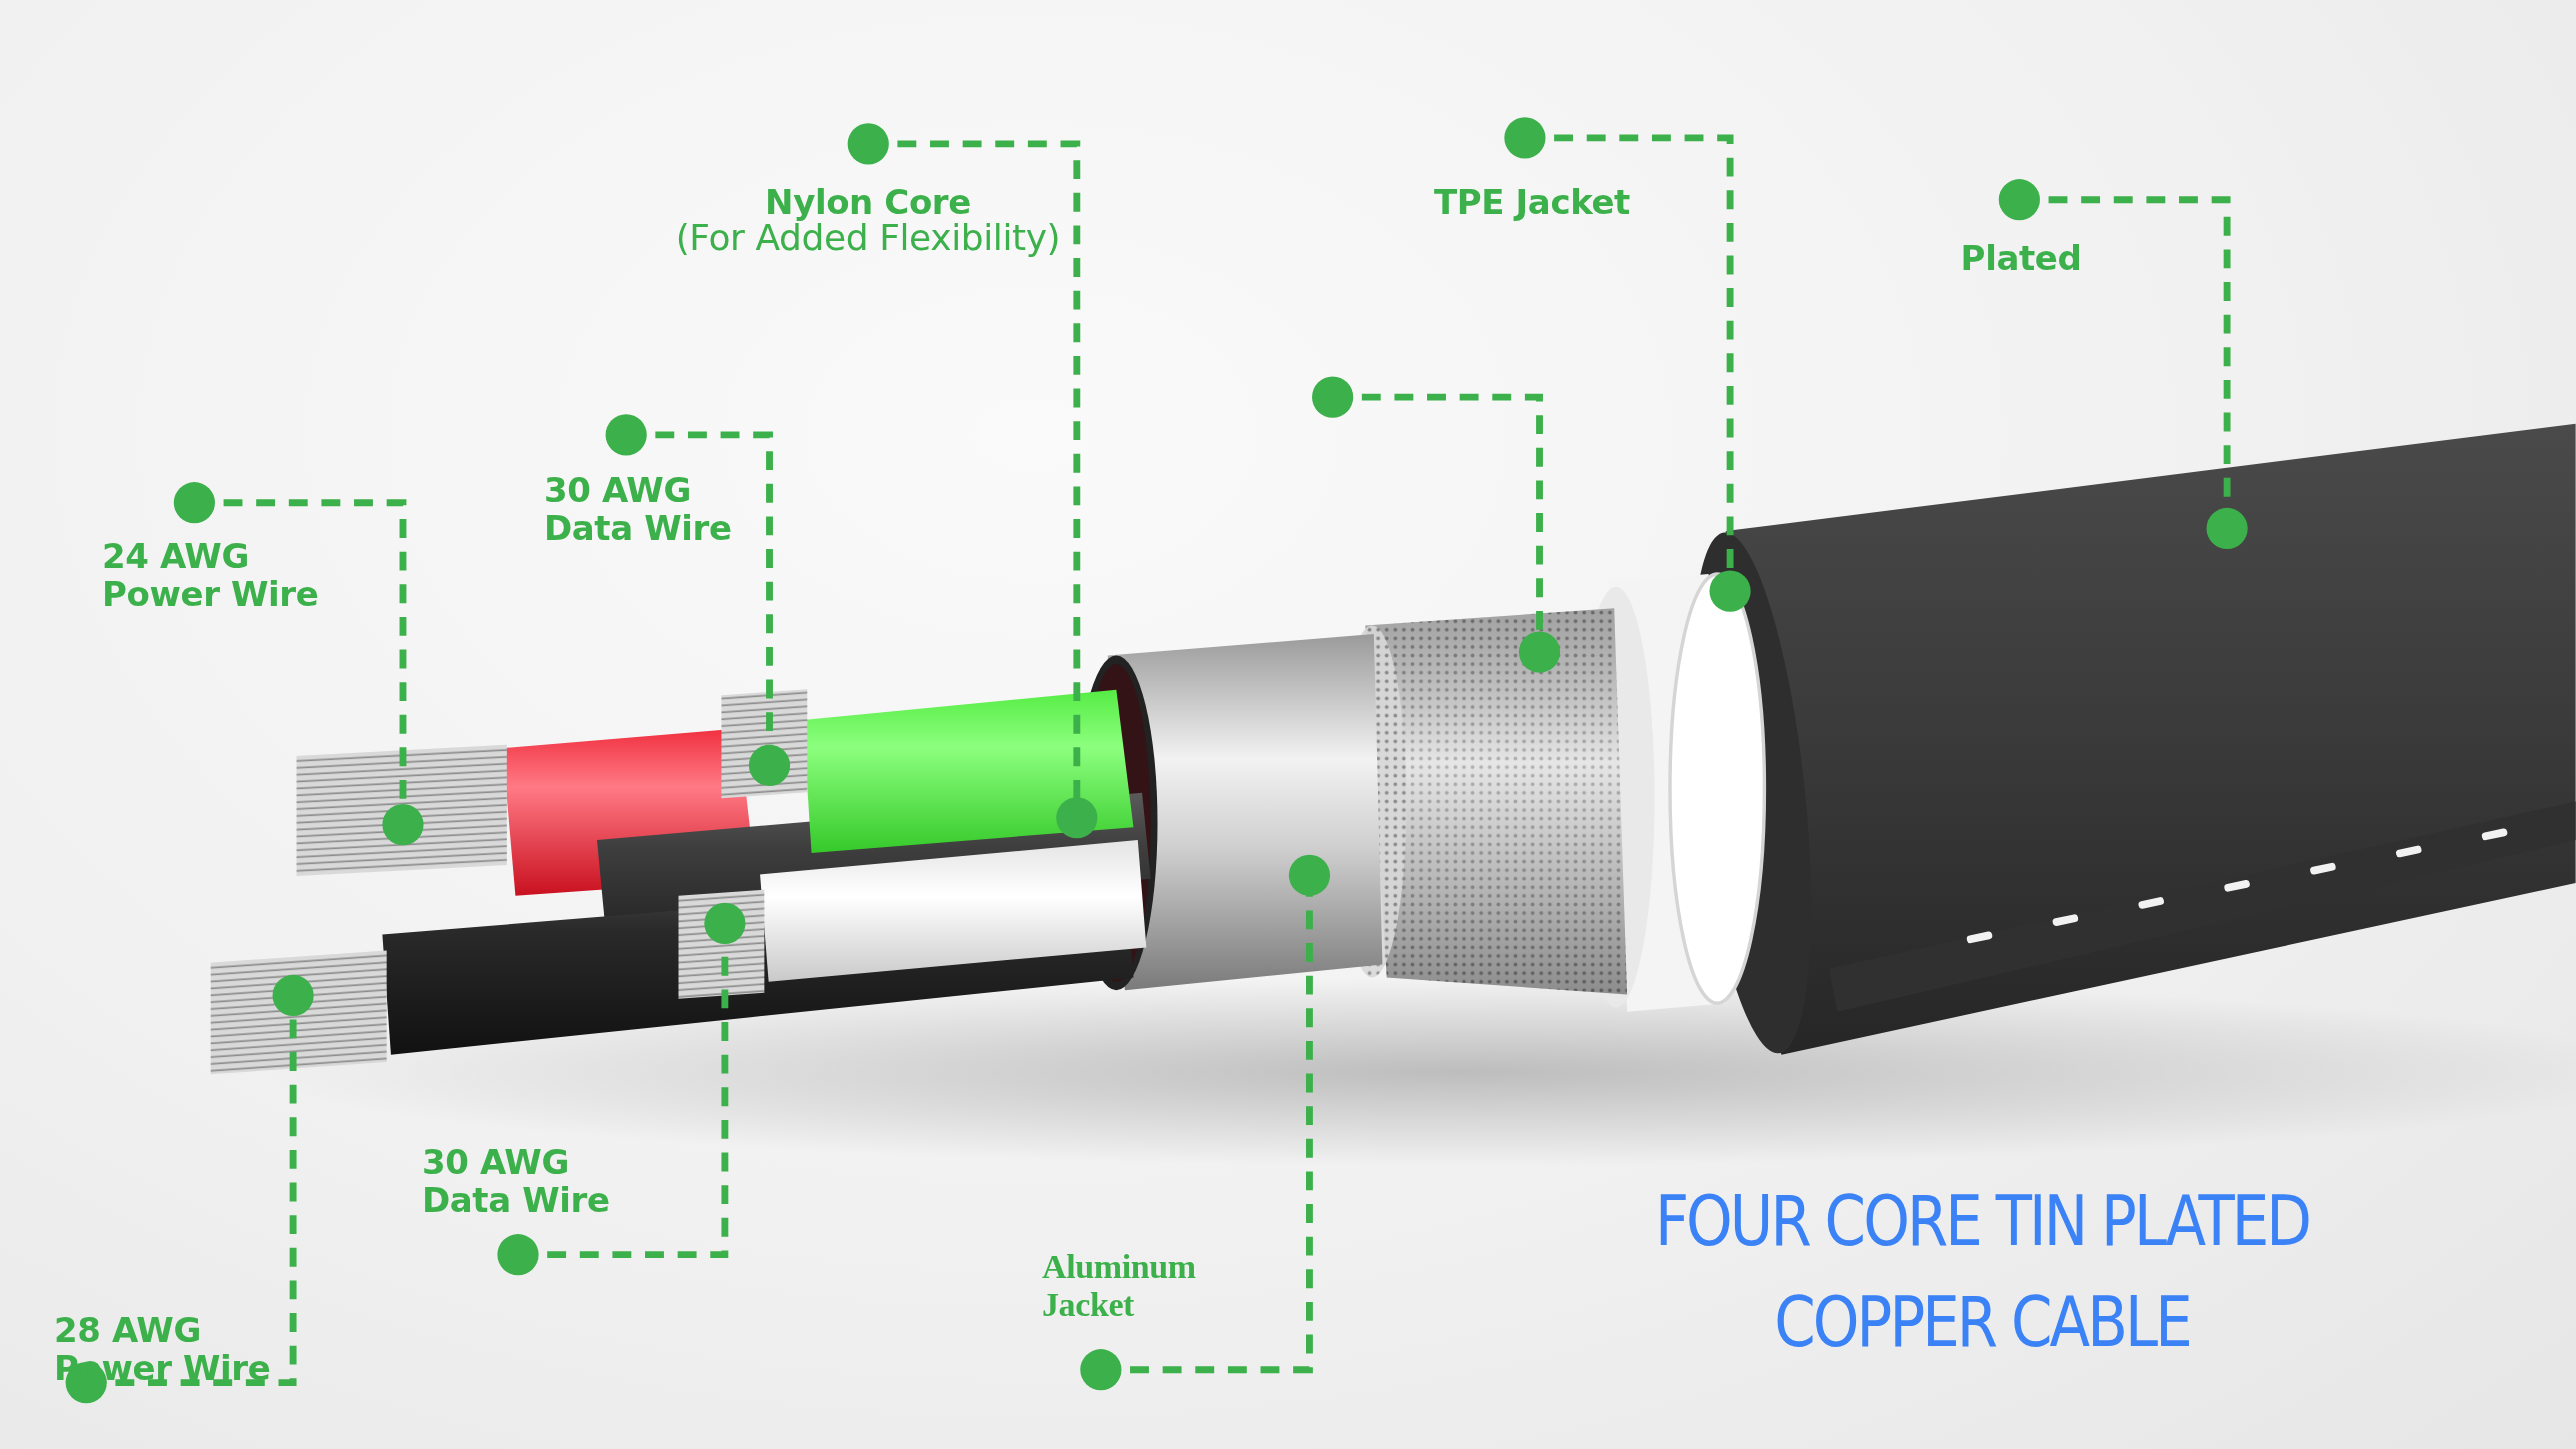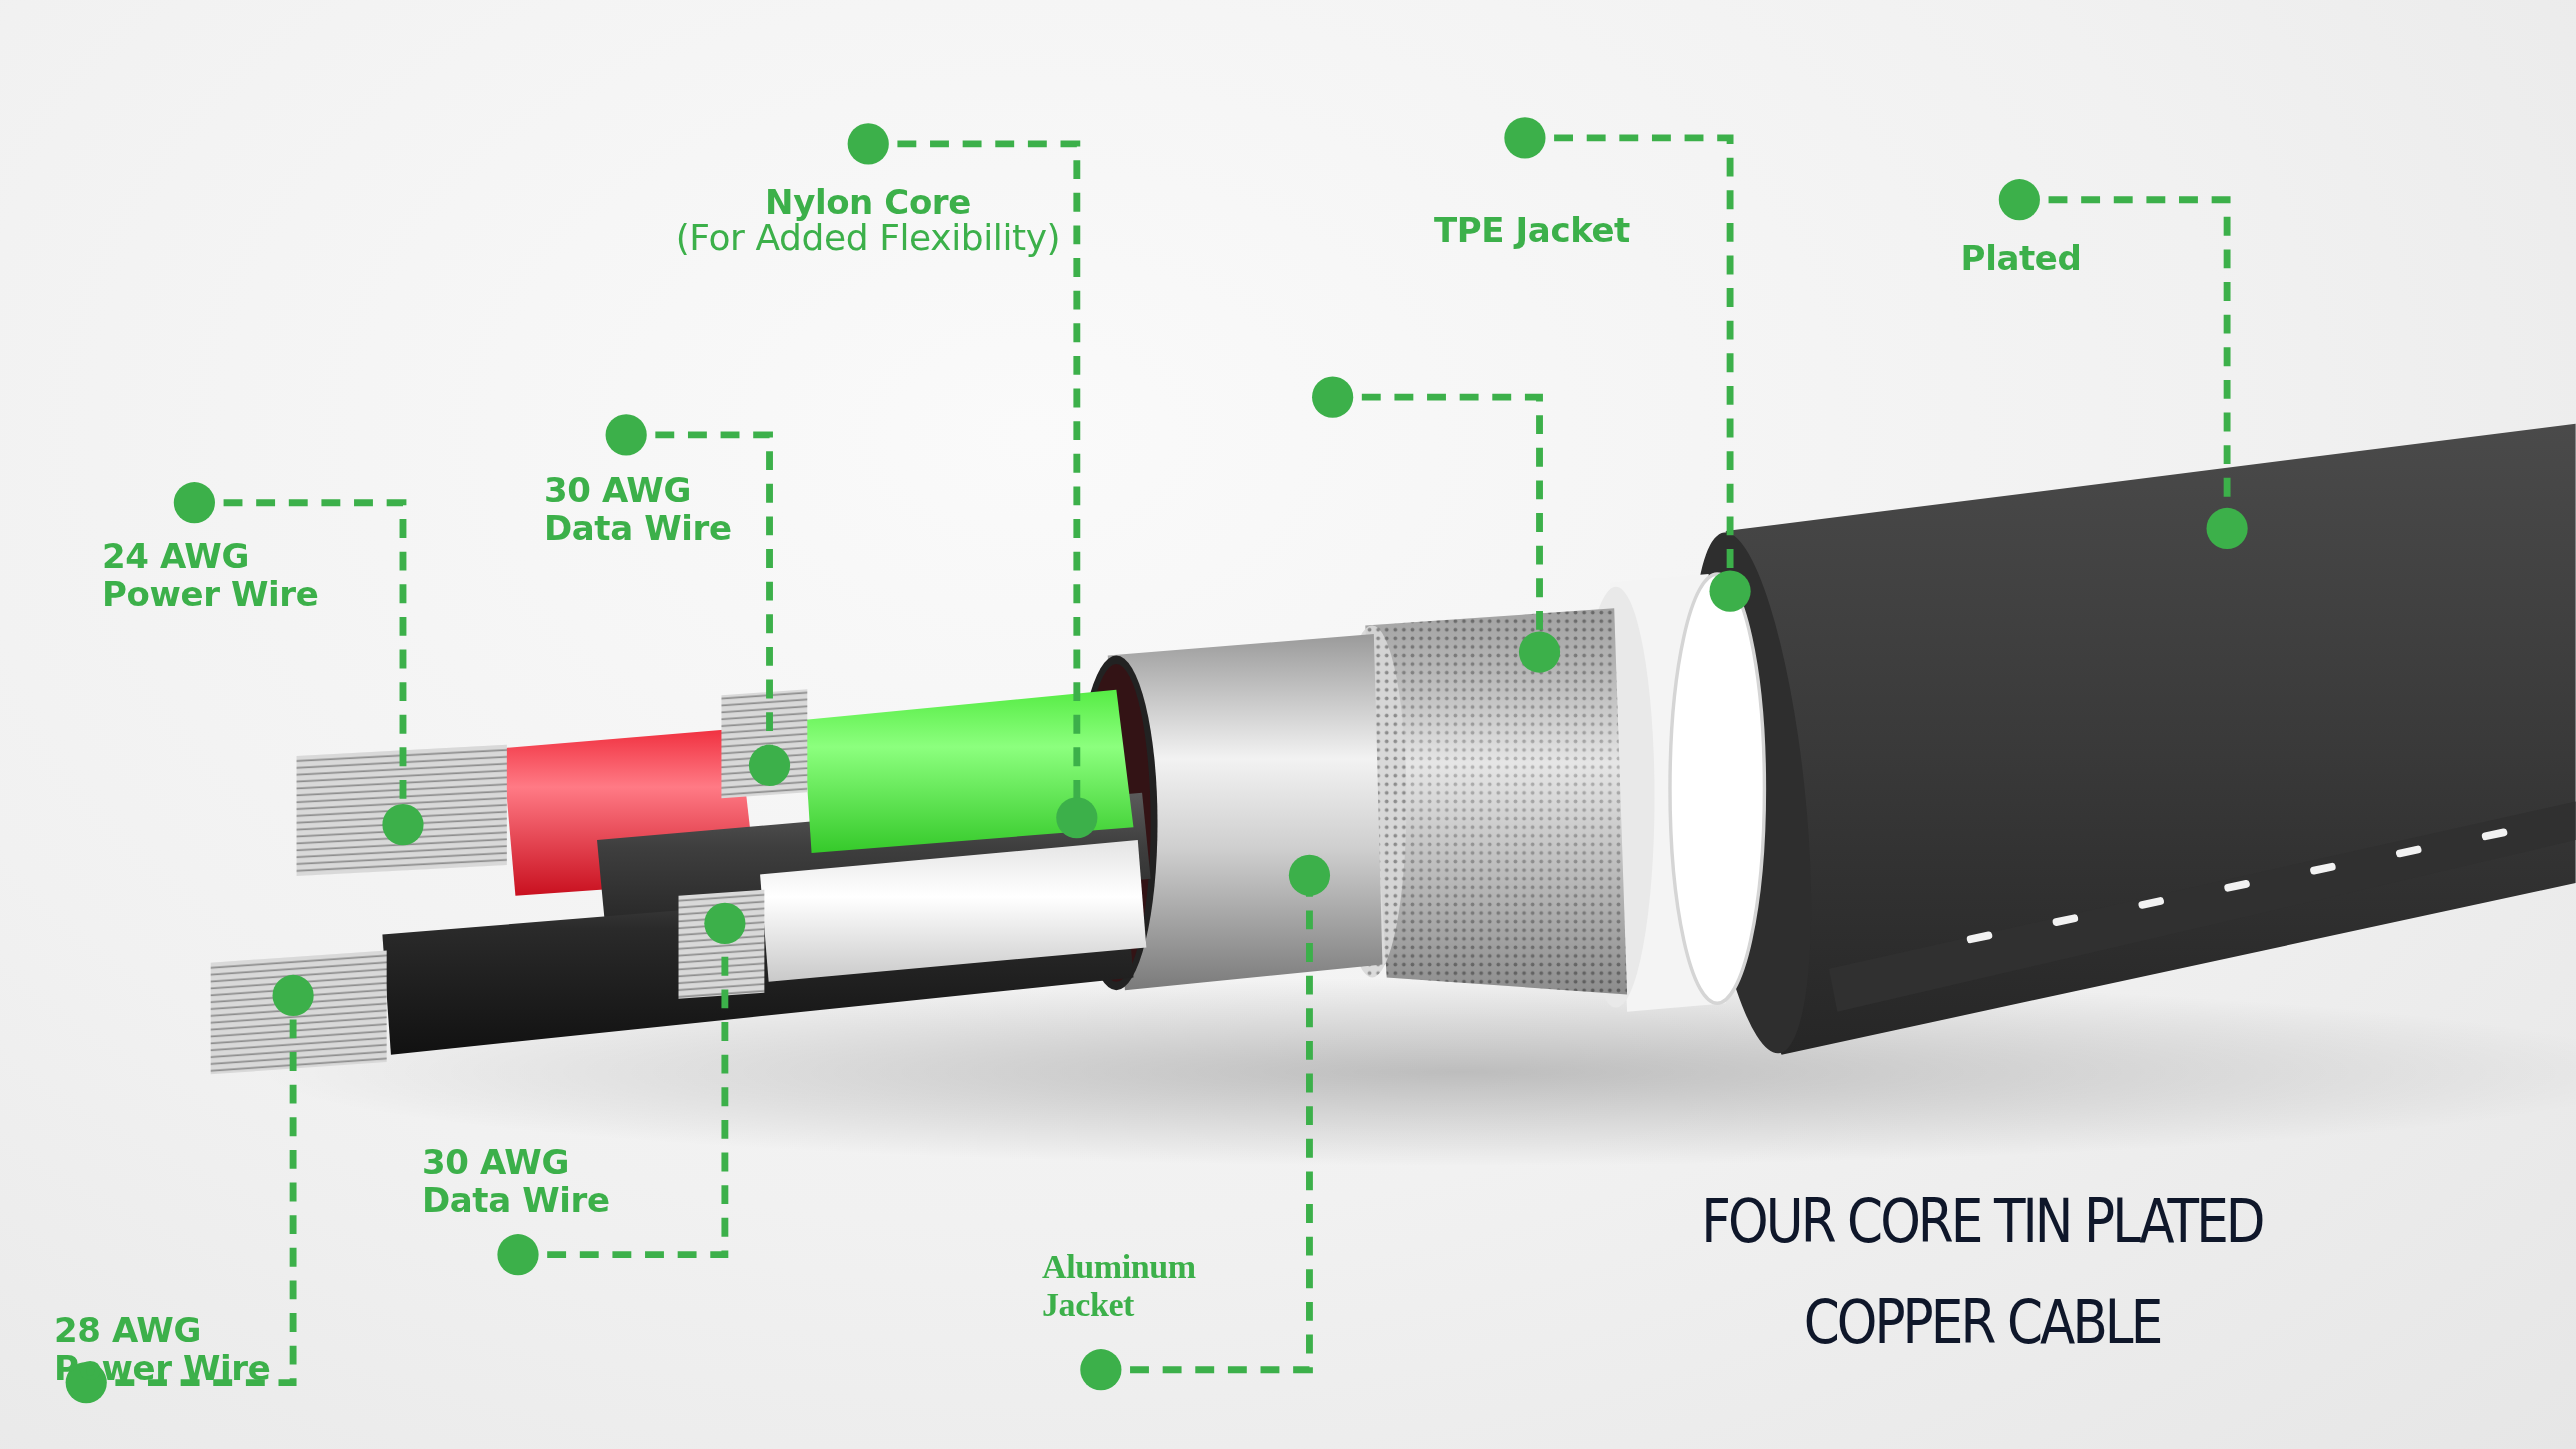--- a/index.html
+++ b/index.html
@@ -11,22 +11,22 @@
   #stage { position:absolute; left:0; top:16px; width:2528px; height:1449px;padding-left:20px; }
   .label {
     position:absolute; color:#3cb04a; font-family:"DejaVu Sans", sans-serif;
     font-weight:bold; font-size:34px; line-height:38px; white-space:nowrap;
     letter-spacing:-0.4px;
   }
   .label .sub { display:block; font-weight:normal; font-size:36px; line-height:34px; }
   .center { transform:translateX(-50%); text-align:center; }
   .title {
     position:absolute; left:1982px; transform:translateX(-50%);
-    font-family:"DejaVu Sans", sans-serif; font-weight:normal; color:#0f172a;
-    font-size:60px; letter-spacing:-3.4px; white-space:nowrap; text-align:center;
+    font-family:"DejaVu Sans", sans-serif; font-weight:normal; color:#3b82f6;
+    font-size:69px; letter-spacing:-3.4px; white-space:nowrap; text-align:center;
     transform-origin:center; line-height:101px;
   }
   .title span { display:block; transform:scaleX(0.86); }
 </style>
 </head>
 <body>
 
 <div id="stage">
   <svg width="2576" height="1449" viewBox="0 0 3000 1688" style="position:absolute;left:0;top:0;">
     <defs>
@@ -182,21 +182,21 @@
       <circle cx="1282" cy="1577" r="24"></circle>
       <circle cx="1525" cy="1001" r="24"></circle>
     </g>
   </svg>
 
   <div class="label center" style="left:868px; top:167px;">
     <span>Nylon Core</span>
     <span class="sub">(For Added Flexibility)</span>
   </div>
 
-  <div class="label center" style="left:1532px; top:167px;margin-top:28px;">
+  <div class="label center" style="left:1532px; top:167px;">
     <span>TPE Jacket</span>
   </div>
 
   <div class="label center" style="left:2021px; top:223px;">
     <span>Plated</span>
   </div>
 
 
   <div class="label" style="left:544px; top:455px;">
     <div>30 AWG</div>

